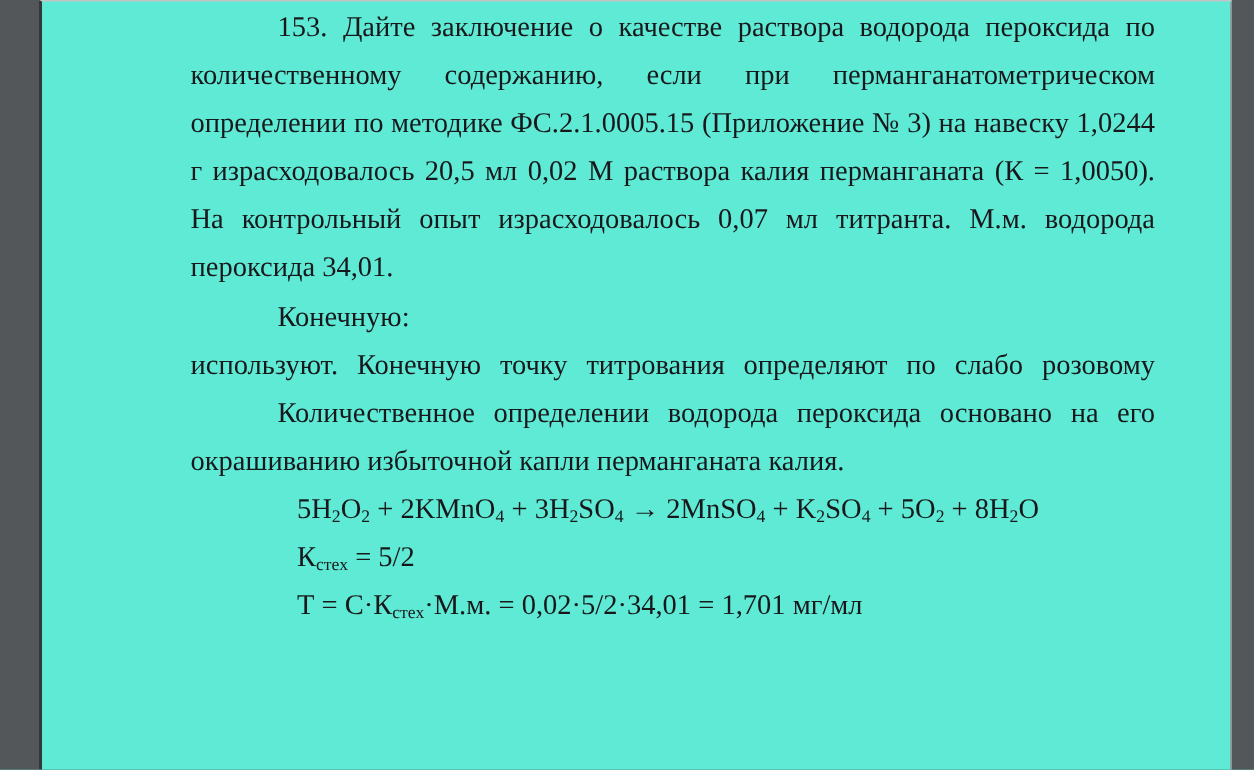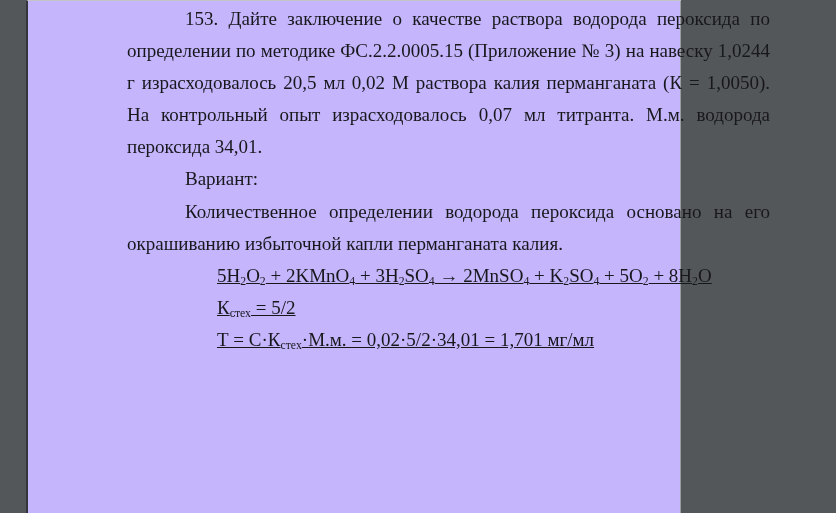--- a/index.html
+++ b/index.html
@@ -12,22 +12,22 @@
   }
   .backdrop-strip {
     position: absolute; top: 0; bottom: 0;
     background: #54575a;
   }
   #strip-left  { left: 0; width: 26px; }
   #strip-right { right: 0; width: 15px; }
   #paper {
     position: absolute;
     left: 26px; top: 0;
-    width: 655px; height: 513px;
-    background: #c4b5fd;
+    width: 795px; height: 513px;
+    background: #5eead4;
     border-left: 2px solid #33363a;
     border-top: 1px solid #c2c4c6;
     box-shadow: inset -1px 0 0 #9a9da0;
     box-sizing: border-box;
   }
   #doc-body {
     position: absolute;
     left: 99px; top: 2px;
     width: 643px;
     color: #18181c;
@@ -37,42 +37,44 @@
   .line {
     height: 32.1px;
     white-space: nowrap;
   }
   .line.j {
     white-space: normal;
     text-align: justify;
     text-align-last: justify;
   }
   .line.ind { text-indent: 58px; }
-  .line.eq  { margin-left: 90px; text-decoration: underline; }
+  .line.eq  { margin-left: 71px; }
   sub.chem {
     font-size: 62%;
     line-height: 0;
     vertical-align: baseline;
     position: relative;
     top: 0.26em;
   }
 </style>
 </head>
 <body>
 
 <div class="backdrop-strip" id="strip-left"></div>
 <div class="backdrop-strip" id="strip-right"></div>
 
 <div id="paper">
   <div id="doc-body">
       <div class="line j ind">153. Дайте заключение о качестве раствора водорода пероксида по</div>
-      <div class="line j">определении по методике ФС.2.2.0005.15 (Приложение № 3) на навеску 1,0244</div>
+      <div class="line j">количественному содержанию, если при перманганатометрическом</div>
+      <div class="line j">определении по методике ФС.2.1.0005.15 (Приложение № 3) на навеску 1,0244</div>
       <div class="line j">г израсходовалось 20,5 мл 0,02 М раствора калия перманганата (К = 1,0050).</div>
       <div class="line j">На контрольный опыт израсходовалось 0,07 мл титранта. М.м. водорода</div>
       <div class="line">пероксида 34,01.</div>
-      <div class="line ind">Вариант:</div>
+      <div class="line ind">Конечную:</div>
+      <div class="line j">используют. Конечную точку титрования определяют по слабо розовому</div>
       <div class="line j ind">Количественное определении водорода пероксида основано на его</div>
       <div class="line">окрашиванию избыточной капли перманганата калия.</div>
       <div class="line eq">5H<sub class="chem">2</sub>O<sub class="chem">2</sub> + 2KMnO<sub class="chem">4</sub> + 3H<sub class="chem">2</sub>SO<sub class="chem">4</sub> → 2MnSO<sub class="chem">4</sub> + K<sub class="chem">2</sub>SO<sub class="chem">4</sub> + 5O<sub class="chem">2</sub> + 8H<sub class="chem">2</sub>O</div>
       <div class="line eq">К<sub class="chem">стех</sub> = 5/2</div>
       <div class="line eq">Т = С·К<sub class="chem">стех</sub>·М.м. = 0,02·5/2·34,01 = 1,701 мг/мл</div>
     </div>
 </div>
 
 </body></html>

